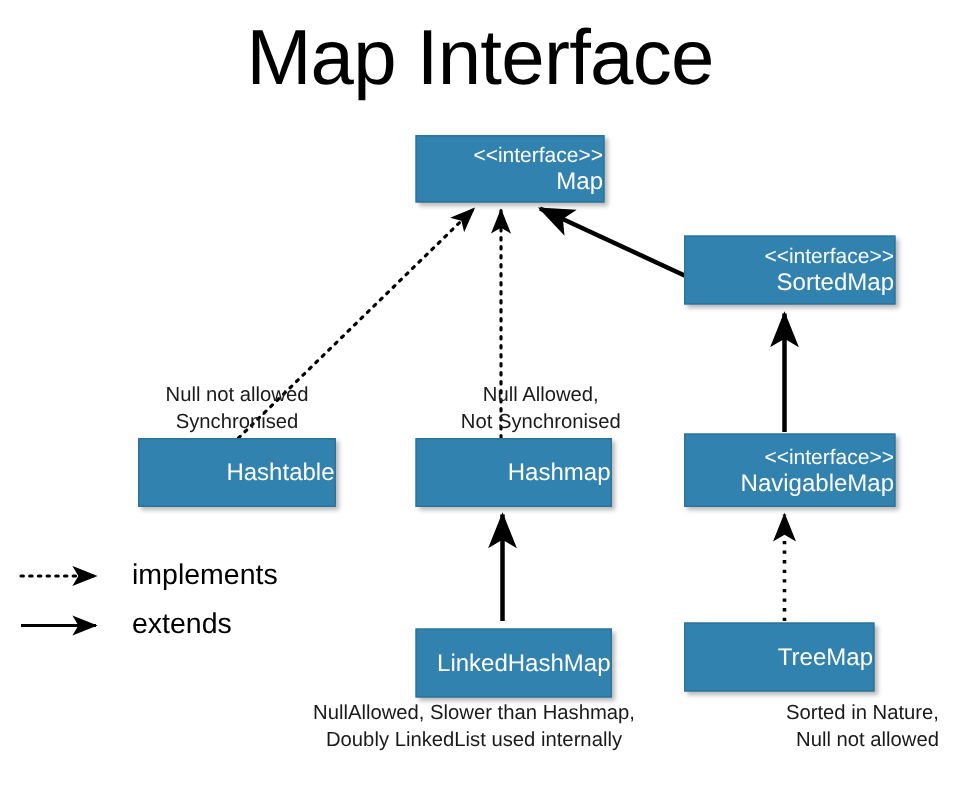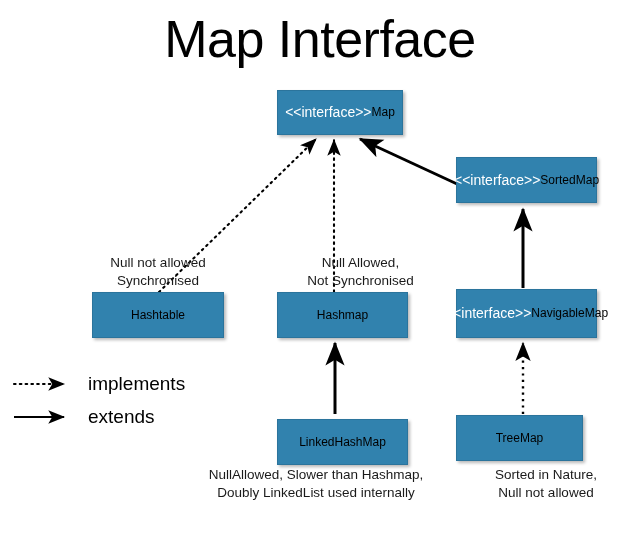--- a/index.html
+++ b/index.html
@@ -31,36 +31,36 @@
   }
 
   
   .box {
     position: absolute;
     background: #3182ae;
     border: 1px solid #2b749c;
     box-shadow: 2px 2px 3px rgba(0,0,0,0.28);
     color: #ffffff;
     display: flex;
-    flex-direction: row;
-    align-items: center;
+    flex-direction: column;
+    align-items: flex-end;
     justify-content: center;
     text-align: center;
     box-sizing: border-box;
   }
   .box .stereotype {
     font-size: 14px;
     line-height: 17px;
     color: #ffffff;
     white-space: nowrap;
   }
   .box .cname {
-    font-size: 12px;
+    font-size: 16px;
     line-height: 19px;
-    color: #000000;
+    color: #ffffff;
     white-space: nowrap;
   }
 
   
   #wires {
     position: absolute;
     left: 0;
     top: 0;
     width: 640px;
     height: 539px;
@@ -69,21 +69,21 @@
 
   
   .note {
     position: absolute;
     font-size: 13.5px;
     line-height: 18px;
     color: #1a1a1a;
     white-space: pre-line;
   }
   .note.center { text-align: center; }
-  .note.left { text-align: center; }
+  .note.left { text-align: right; }
 
   
   .legend-row {
     position: absolute;
     display: flex;
     align-items: center;
   }
   .legend-label {
     font-size: 19px;
     line-height: 22px;

